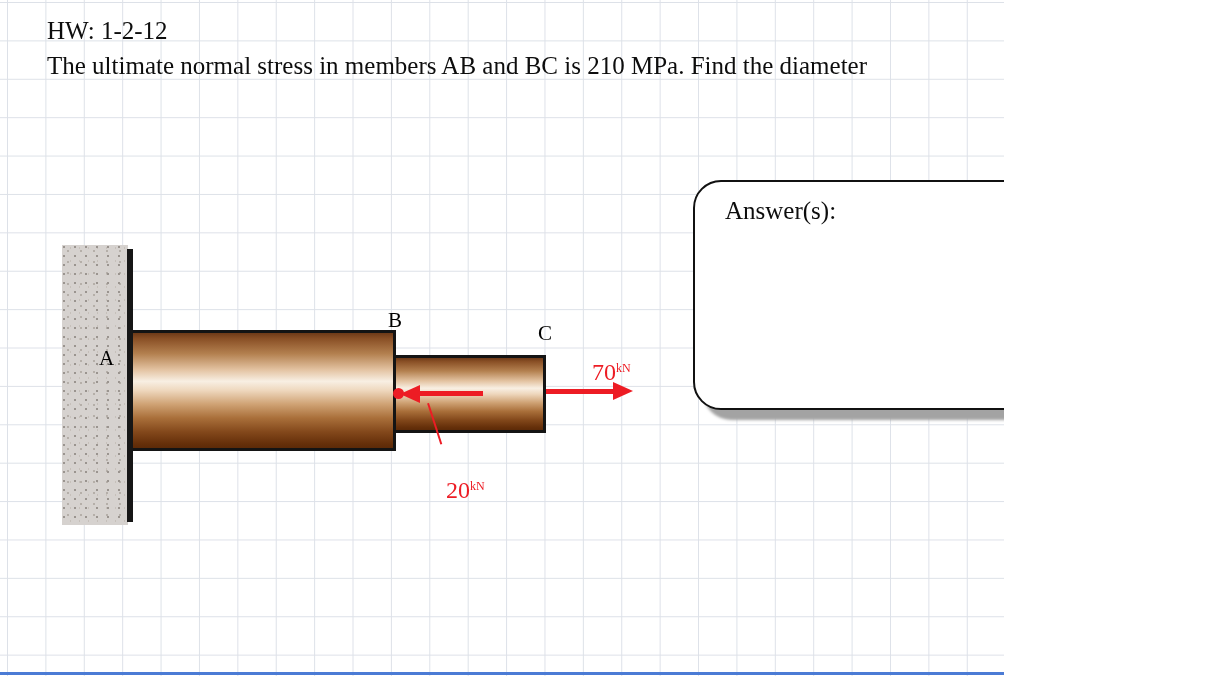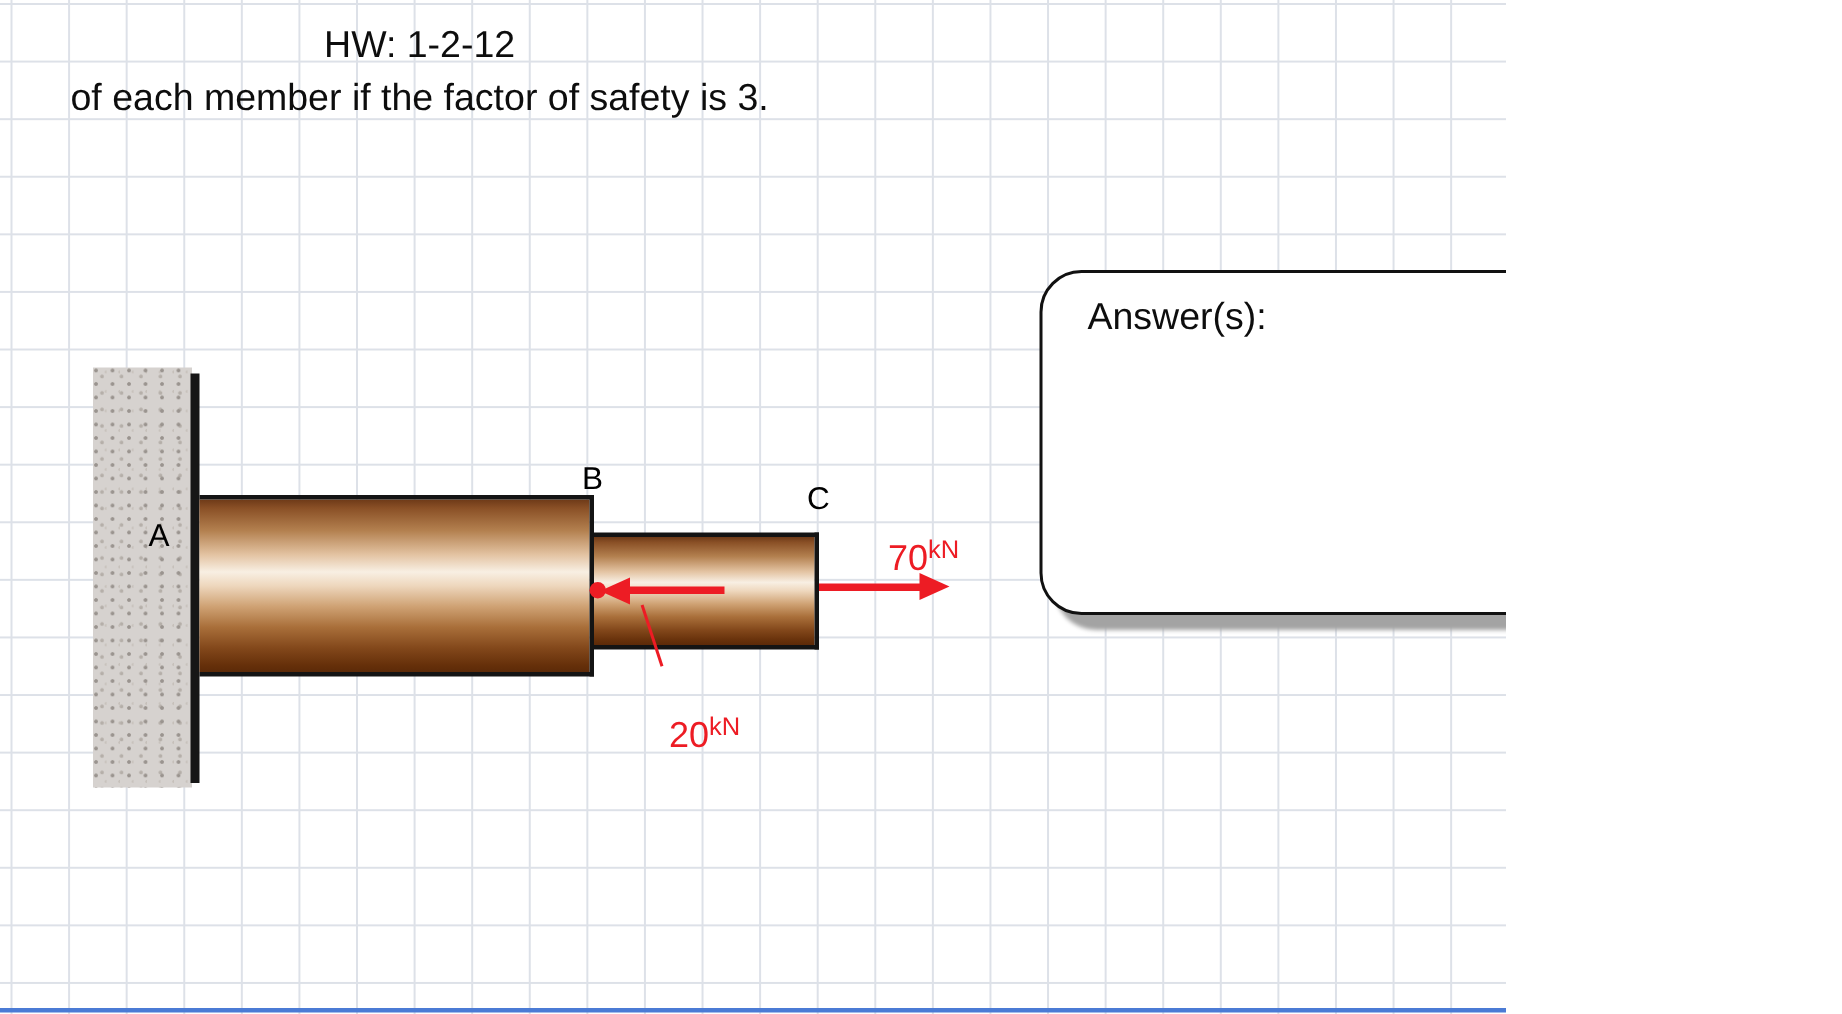--- a/index.html
+++ b/index.html
@@ -6,23 +6,22 @@
   #page{
     position:relative;
     width:1004px;height:676px;
     overflow:hidden;
     background-color:#ffffff;
     background-image:
       linear-gradient(to right, #dde1e8 1px, transparent 1px),
       linear-gradient(to bottom, #dde1e8 1px, transparent 1px);
     background-size:38.4px 38.4px;
     background-position:7px 2px;
-    font-family:Liberation Sans, sans-serif;
+    font-family:Liberation Serif, serif;
     color:#111;
-    text-align:center;
   }
 
   
   .header-block{
     position:absolute;left:47px;top:13px;
     font-size:25px;line-height:35px;color:#0d0d0d;
   }
 
   
   .wall{
@@ -86,21 +85,21 @@
     position:absolute;left:393px;top:388px;width:11px;height:11px;
     border-radius:50%;background:#ed1c24;
   }
   .leader-line{
     position:absolute;left:429px;top:403px;width:43px;height:2px;
     background:#ed1c24;transform-origin:0 0;transform:rotate(72deg);
   }
   .force-label{
     position:absolute;color:#ed1c24;font-size:24px;white-space:nowrap;
   }
-  .force-label .unit{font-size:17px;position:relative;top:-8px;}
+  .force-label .unit{font-size:12px;position:relative;top:-8px;}
   .flabel-20{left:446px;top:441px;margin-top:36px;}
   .flabel-60{left:592px;top:359px;}
 
   
   .answer-box{
     position:absolute;left:693px;top:180px;width:468px;height:230px;
     box-sizing:border-box;background:#ffffff;
     border:2.5px solid #111;border-radius:28px;
     box-shadow:10px 10px 3px #a3a3a3;
   }
@@ -114,21 +113,21 @@
     background:#4b7bd5;
   }
 </style>
 </head>
 <body>
 
 <div id="page">
 
   <div class="header-block">
     <div>HW: 1-2-12</div>
-    <div>of each member if the factor of safety is 3.</div>
+    <div>The ultimate normal stress in members AB and BC is 210 MPa. Find the diameter</div>
   </div>
 
   <div class="wall"></div>
   <div class="wall-edge"></div>
 
   <div class="bar bar-ab"></div>
   <div class="bar bar-bc"></div>
 
   <div class="pt-label label-a">A</div>
   <div class="pt-label label-b">B</div>

